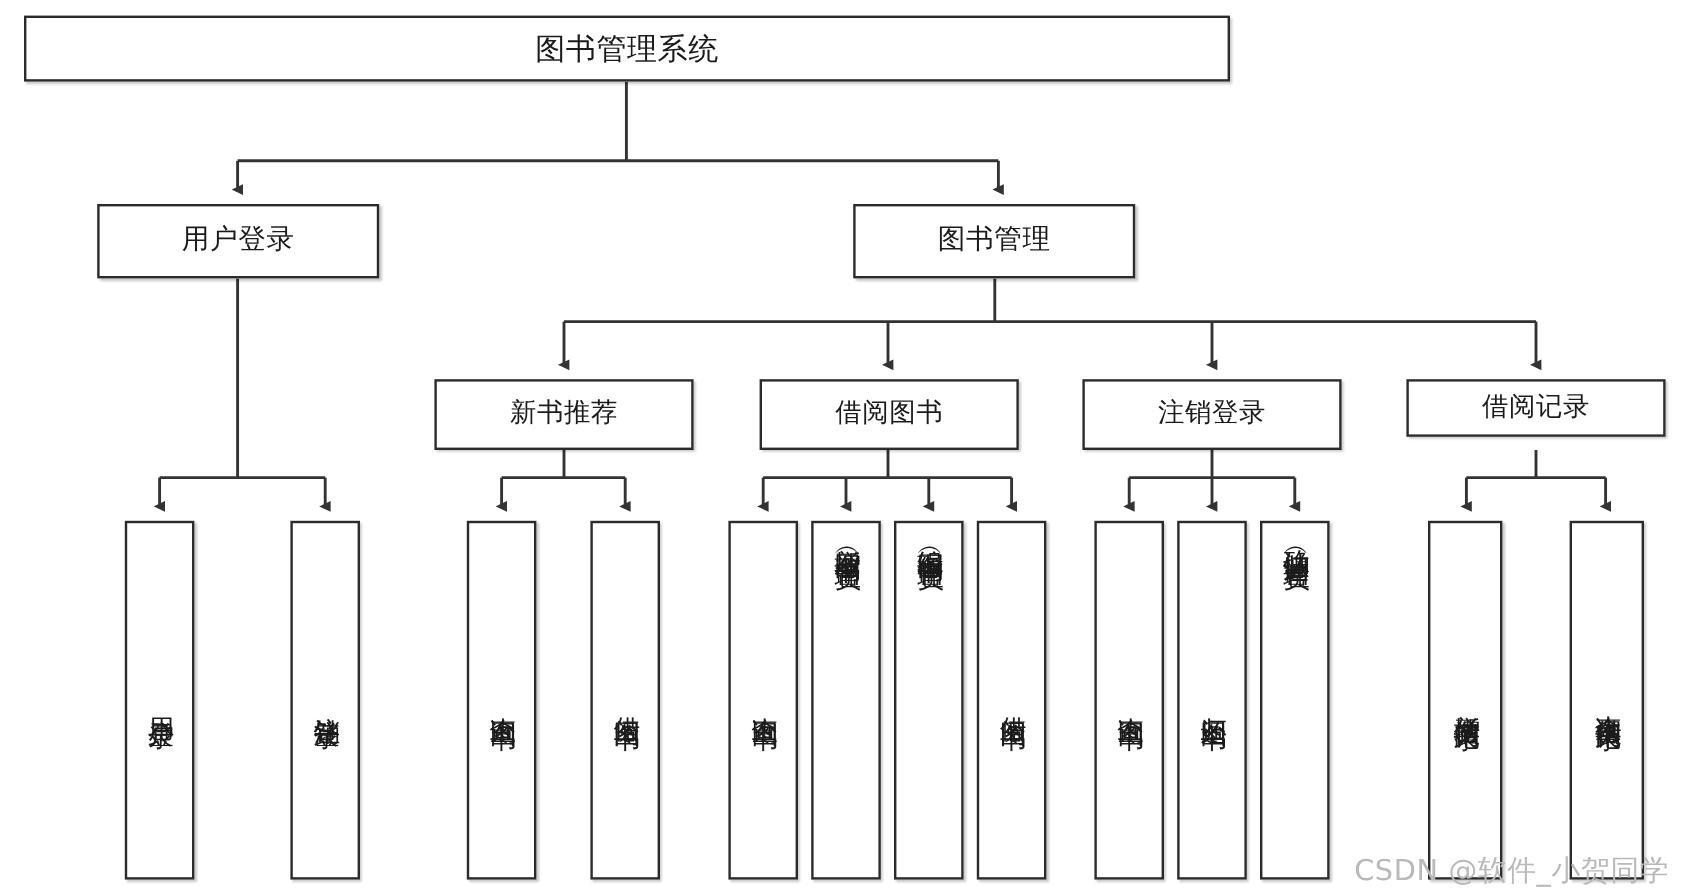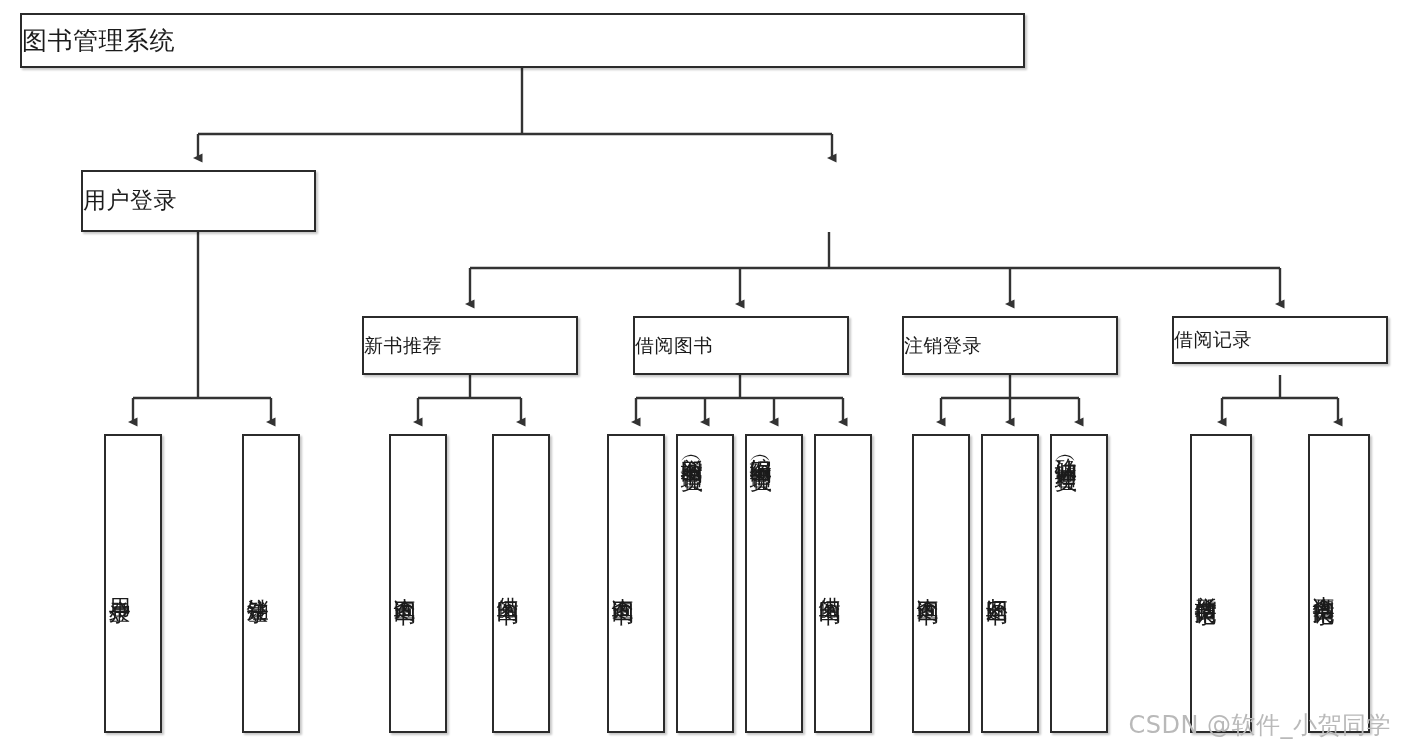--- a/index.html
+++ b/index.html
@@ -11,32 +11,33 @@
   #diagram-root{position:relative;width:1405px;height:747px;background:#fff;}
   svg.canvas{position:absolute;left:0;top:0;width:1405px;height:747px;}
   .node-box{
     position:absolute;
     background:#ffffff;
     border:2px solid #2b2b2b;
     box-sizing:border-box;
     box-shadow:2px 2px 2px rgba(0,0,0,0.22);
     display:flex;
     align-items:center;
+    justify-content:center;
     overflow:hidden;
   }
   .node-label{
     color:#1b1b1b;
     text-align:center;
     line-height:1.12;
     letter-spacing:0.5px;
     white-space:nowrap;
   }
   .lvl0 .node-label{font-size:25px;}
   .lvl1 .node-label{font-size:23px;}
-  .lvl2 .node-label{font-size:19px;}
+  .lvl2 .node-label{font-size:22px;}
   .leaf .node-label{
     font-size:22px;
     writing-mode:vertical-rl;
     text-orientation:upright;
     line-height:1.22;
     letter-spacing:2px;
     white-space:normal;
     max-height:280px;
   }
   .leaf{align-items:flex-start;padding-top:4px;}
@@ -107,20 +108,23 @@
     </g>
   </svg>
 
   <div class="node-box lvl0" style="left:20px;top:13px;width:1005px;height:55px;">
     <span class="node-label">图书管理系统</span>
   </div>
 
   <div class="node-box lvl1" style="left:81px;top:170px;width:235px;height:62px;">
     <span class="node-label">用户登录</span>
   </div>
+  <div class="node-box lvl1" style="left:711px;top:170px;width:235px;height:62px;">
+    <span class="node-label">图书管理</span>
+  </div>
 
   <div class="node-box lvl2" style="left:362px;top:316px;width:216px;height:59px;">
     <span class="node-label">新书推荐</span>
   </div>
   <div class="node-box lvl2" style="left:633px;top:316px;width:216px;height:59px;">
     <span class="node-label">借阅图书</span>
   </div>
   <div class="node-box lvl2" style="left:902px;top:316px;width:216px;height:59px;">
     <span class="node-label">注销登录</span>
   </div>

